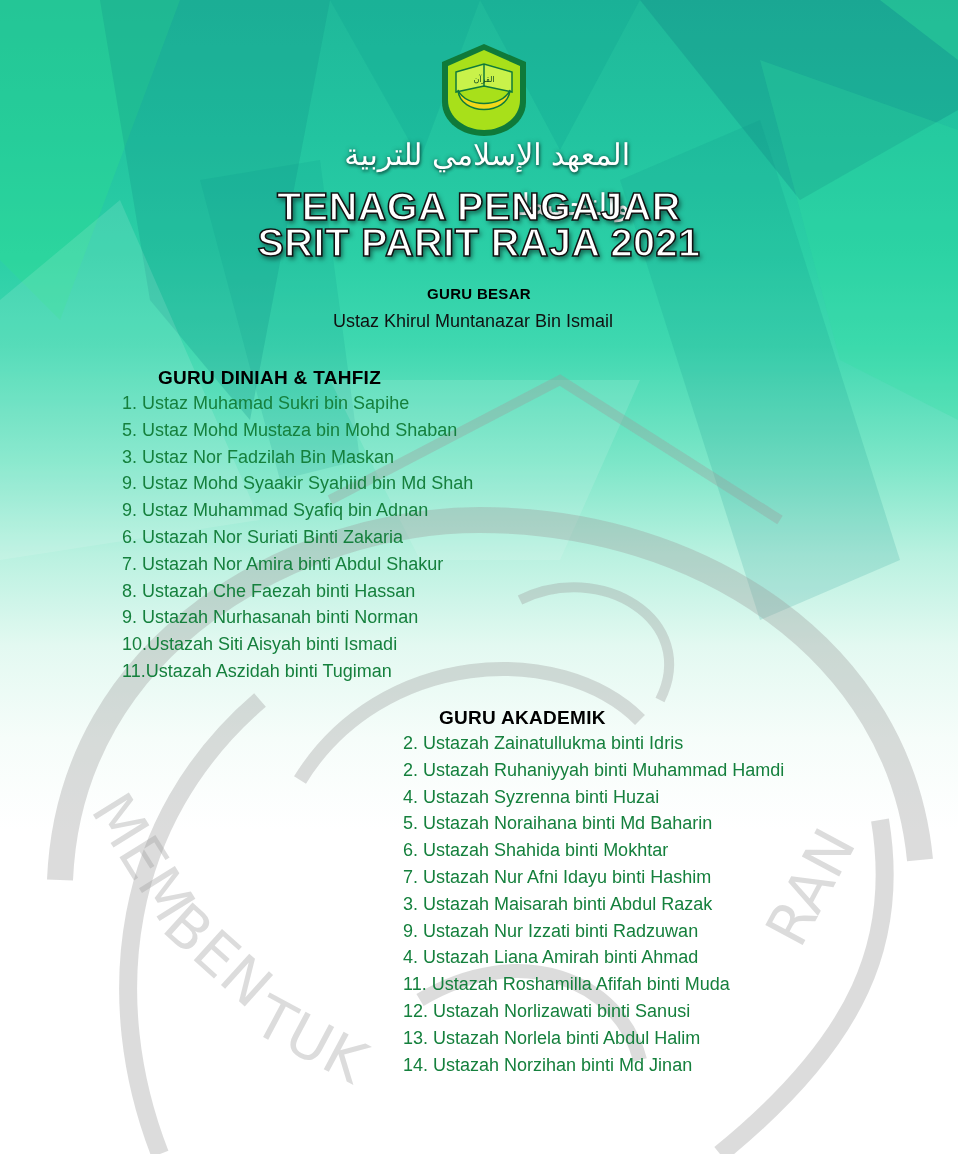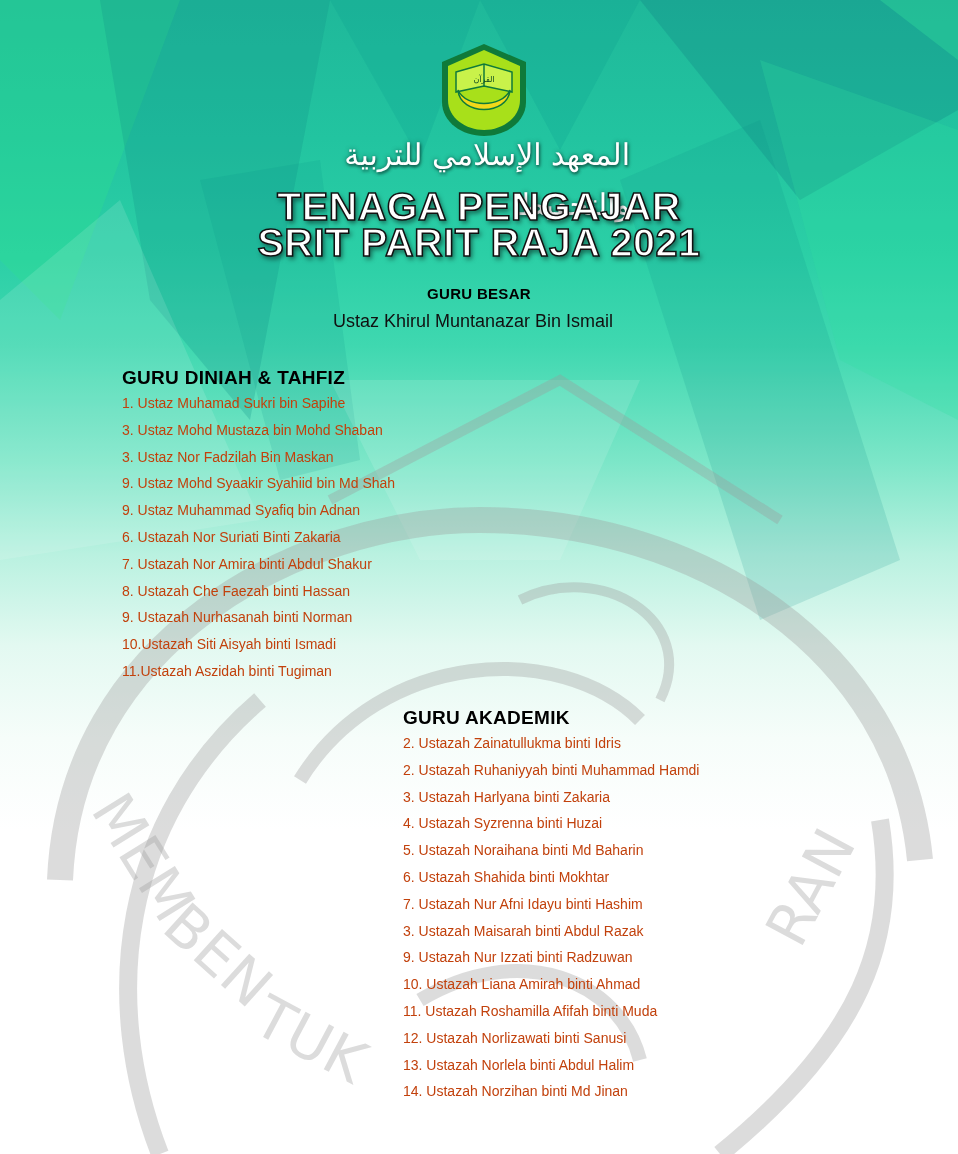--- a/index.html
+++ b/index.html
@@ -47,24 +47,25 @@
       position: absolute; left: 0; width: 946px; top: 311px; text-align: center;
       font-size: 18px; color: #111;
     }
 
     .section { position: absolute; }
     .section.diniah { left: 122px; top: 366px; }
     .section.akademik { left: 403px; top: 706px; }
     .sec-head {
       font-weight: 900; font-size: 19px; color: #000; height: 24px; line-height: 24px;
       letter-spacing: 0.3px;
+      margin-left: 36px;
     }
     .list { margin: 0; padding: 0; list-style: none; }
     .list li {
-      font-size: 14px; color: #c2410c; height: 26.8px; line-height: 26.8px;
+      font-size: 18px; color: #15803d; height: 26.8px; line-height: 26.8px;
       white-space: nowrap;
     }
   </style>
 </head>
 <body>
 
 <div class="bg">
 
   <svg class="facet" width="958" height="700" viewBox="0 0 958 700">
     <polygon points="0,0 180,0 60,320 0,260" fill="#2fe08f" opacity="0.35"></polygon>
@@ -115,45 +116,44 @@
   <div class="title l1">TENAGA PENGAJAR</div>
   <div class="title l2">SRIT PARIT RAJA 2021</div>
 
   <div class="gb-head">GURU BESAR</div>
   <div class="gb-name">Ustaz Khirul Muntanazar Bin Ismail</div>
 
   <div class="section diniah">
     <div class="sec-head">GURU DINIAH &amp; TAHFIZ</div>
     <ul class="list">
       <li>1. Ustaz Muhamad Sukri bin Sapihe</li>
-      <li>3. Ustaz Mohd Mustaza bin Mohd Shaban</li>
+      <li>5. Ustaz Mohd Mustaza bin Mohd Shaban</li>
       <li>3. Ustaz Nor Fadzilah Bin Maskan</li>
       <li>9. Ustaz Mohd Syaakir Syahiid bin Md Shah</li>
       <li>9. Ustaz Muhammad Syafiq bin Adnan</li>
       <li>6. Ustazah Nor Suriati Binti Zakaria</li>
       <li>7. Ustazah Nor Amira binti Abdul Shakur</li>
       <li>8. Ustazah Che Faezah binti Hassan</li>
       <li>9. Ustazah Nurhasanah binti Norman</li>
       <li>10.Ustazah Siti Aisyah binti Ismadi</li>
       <li>11.Ustazah Aszidah binti Tugiman</li>
     </ul>
   </div>
 
   <div class="section akademik">
     <div class="sec-head">GURU AKADEMIK</div>
     <ul class="list">
       <li>2. Ustazah Zainatullukma binti Idris</li>
       <li>2. Ustazah Ruhaniyyah binti Muhammad Hamdi</li>
-      <li>3. Ustazah Harlyana binti Zakaria</li>
       <li>4. Ustazah Syzrenna binti Huzai</li>
       <li>5. Ustazah Noraihana binti Md Baharin</li>
       <li>6. Ustazah Shahida binti Mokhtar</li>
       <li>7. Ustazah Nur Afni Idayu binti Hashim</li>
       <li>3. Ustazah Maisarah binti Abdul Razak</li>
       <li>9. Ustazah Nur Izzati binti Radzuwan</li>
-      <li>10. Ustazah Liana Amirah binti Ahmad</li>
+      <li>4. Ustazah Liana Amirah binti Ahmad</li>
       <li>11. Ustazah Roshamilla Afifah binti Muda</li>
       <li>12. Ustazah Norlizawati binti Sanusi</li>
       <li>13. Ustazah Norlela binti Abdul Halim</li>
       <li>14. Ustazah Norzihan binti Md Jinan</li>
     </ul>
   </div>
 </div>
 
 </body></html>

